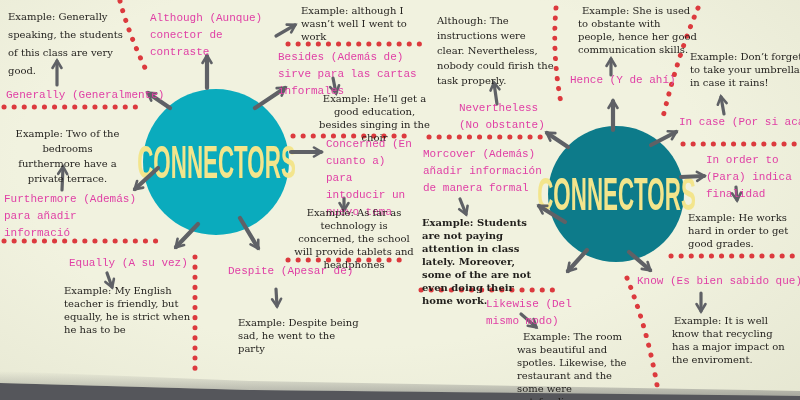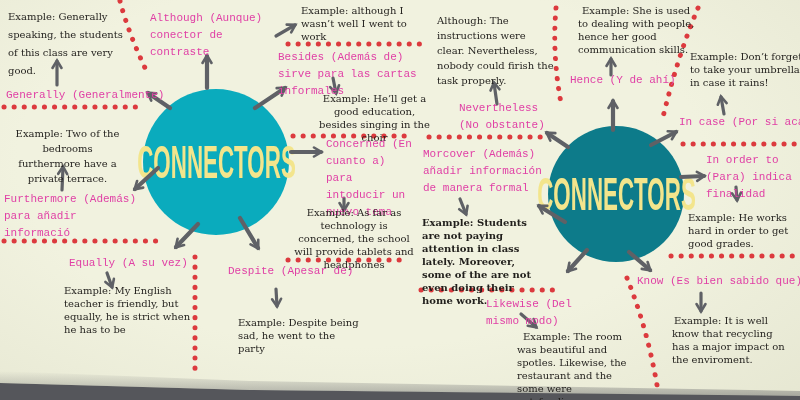--- a/index.html
+++ b/index.html
@@ -151,20 +151,20 @@
 <div class="ex" id="ex-concerned">Example: As far as technology is concerned, the school will provide tablets and headphones</div>
 <div class="lbl nowrap" id="lbl-despite">Despite (Apesar de)</div>
 <div class="ex" id="ex-despite">Example: Despite being sad, he went to the party</div>
 
 <div class="ex" id="ex-nevertheless">Although: The instructions were clear. Nevertheless, nobody could firish the task properly.</div>
 <div class="lbl" id="lbl-nevertheless">Nevertheless (No obstante)</div>
 <div class="lbl" id="lbl-morcover">Morcover (Además) añadir información de manera formal</div>
 <div class="ex" id="ex-morcover">Example: Students are not paying attention in class lately. Moreover, some of the are not even doing their home work.</div>
 <div class="lbl" id="lbl-likewise">Likewise (Del mismo modo)</div>
 <div class="ex" id="ex-likewise">Example: The room was beautiful and spotles. Likewise, the restaurant and the some were outsfanding.</div>
-<div class="ex" id="ex-hence">Example: She is used to dealing with people, hence her good communication skills.</div>
+<div class="ex" id="ex-hence">Example: She is used to obstante with people, hence her good communication skills.</div>
 <div class="lbl nowrap" id="lbl-hence">Hence (Y de ahí)</div>
 <div class="ex" id="ex-incase">Example: Don’t forget to take your umbrella in case it rains!</div>
 <div class="lbl nowrap" id="lbl-incase">In case (Por si acaso)</div>
 <div class="lbl" id="lbl-inorder">In order to (Para) indica finalidad</div>
 <div class="ex" id="ex-inorder">Example: He works hard in order to get good grades.</div>
 <div class="lbl nowrap" id="lbl-know">Know (Es bien sabido que)</div>
 <div class="ex" id="ex-know">Example: It is well know that recycling has a major impact on the enviroment.</div>
 
 </body></html>

